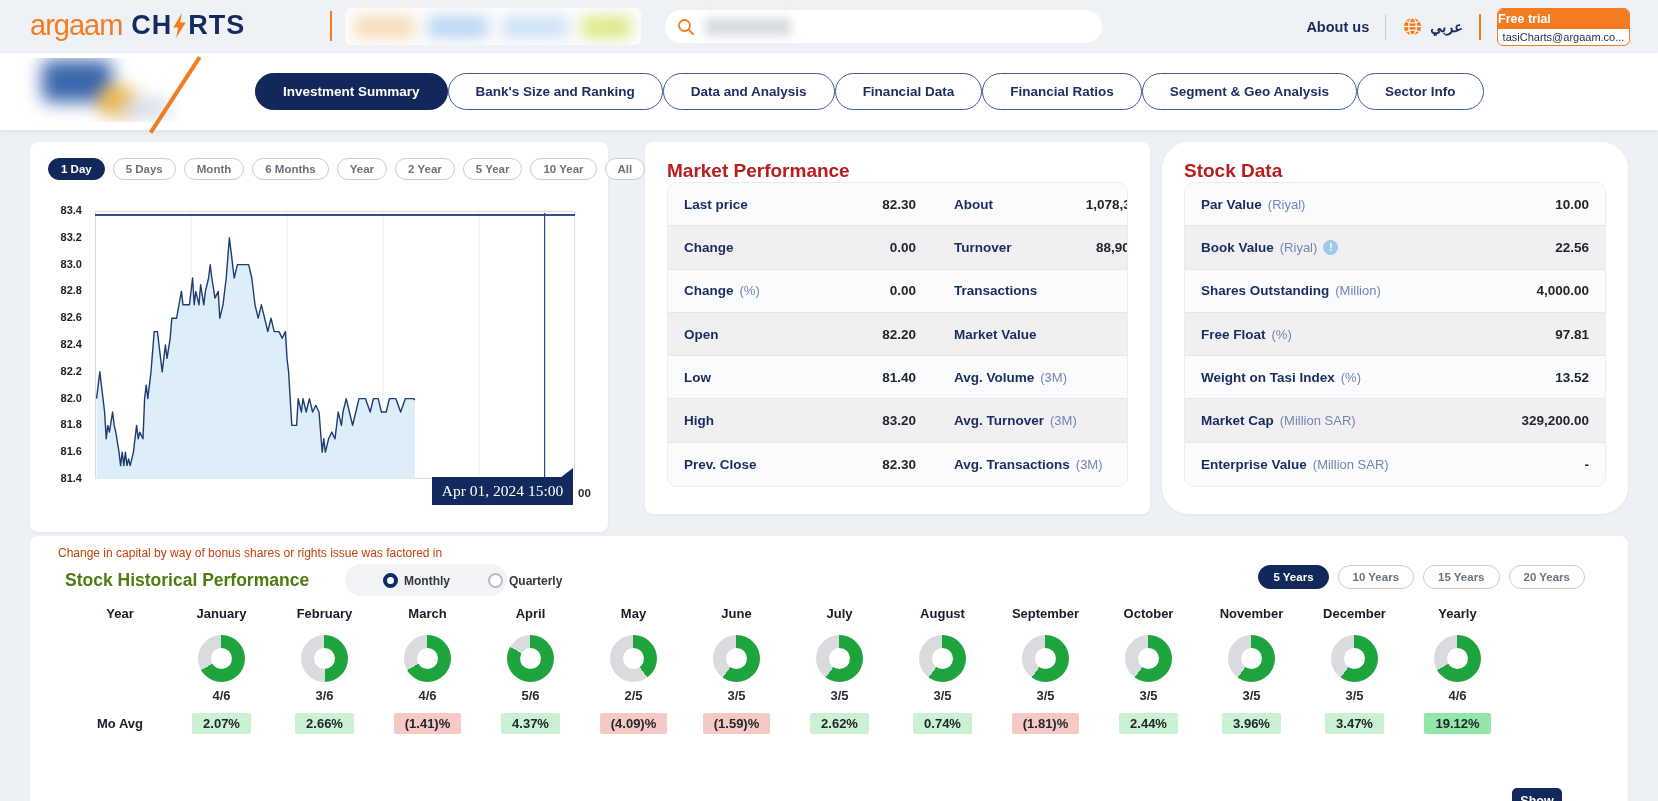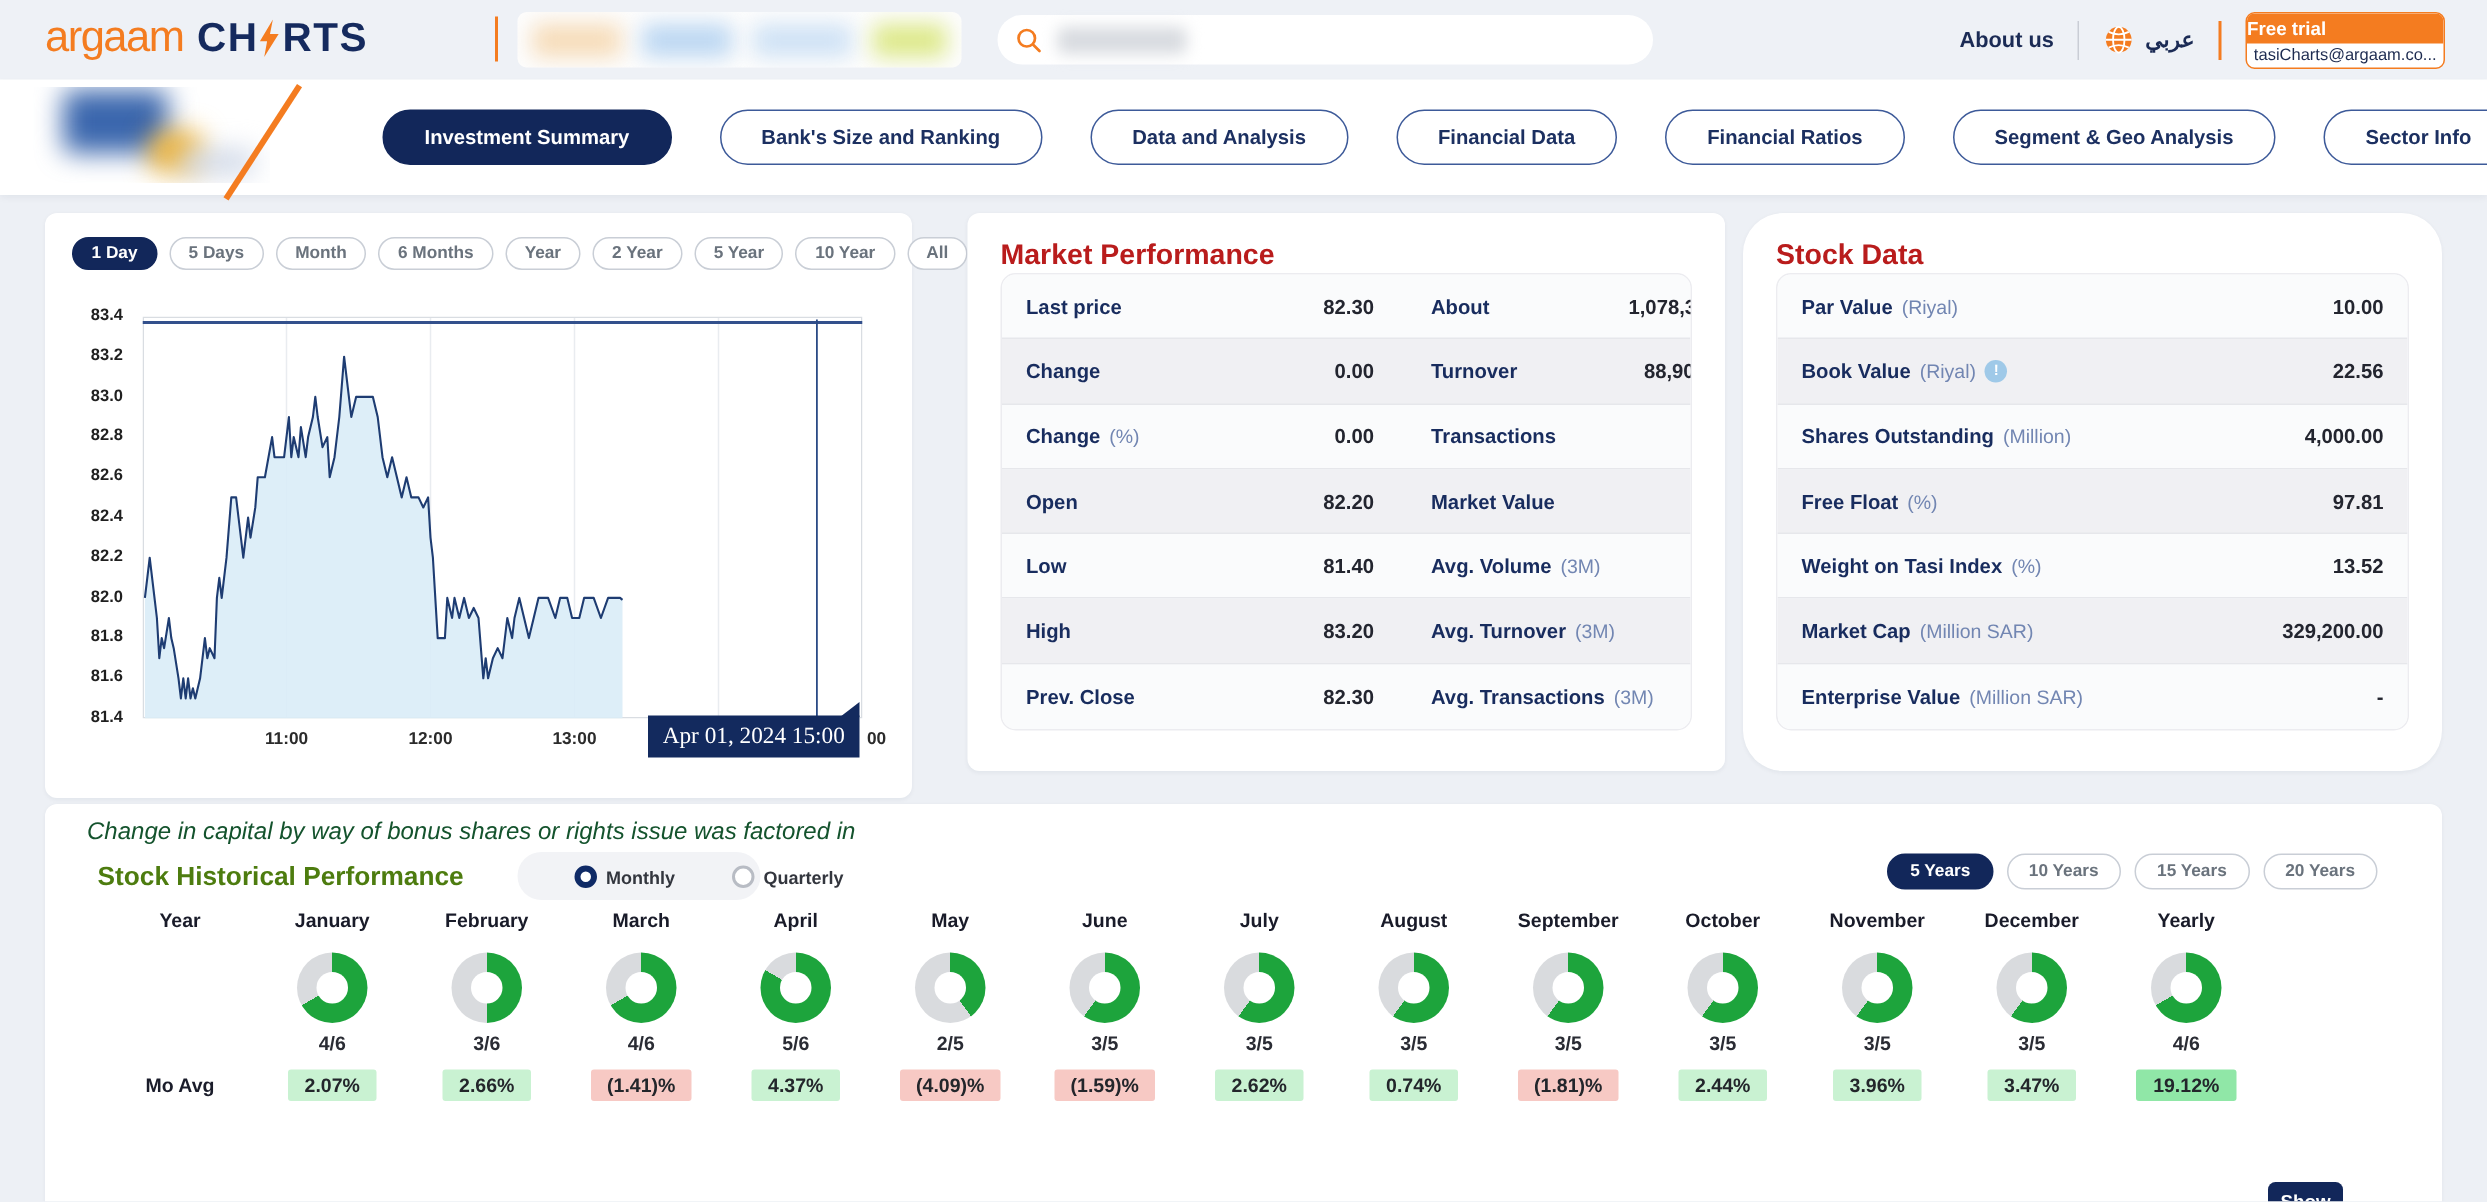--- a/index.html
+++ b/index.html
@@ -25,21 +25,21 @@
   .lang{display:flex;align-items:center;gap:7px;cursor:pointer;font-size:14.5px;font-weight:700;color:#1b2b55;}
   .freetrial{width:133px;border:1.5px solid #f47c20;border-radius:6px;overflow:hidden;background:#fff;cursor:pointer;}
   .ft-top{background:#f47c20;color:#fff;font-size:12.5px;font-weight:700;text-align:left;padding:3px 0;}
   .ft-mail{color:#1d2b50;font-size:11px;text-align:center;padding:2px 3px;white-space:nowrap;overflow:hidden;}
 
   
   .navrow{position:absolute;left:0;top:53px;width:1658px;height:77px;background:#fff;box-shadow:0 2px 5px rgba(20,30,60,.06);}
   .company-logo-blur{position:absolute;left:22px;top:5px;width:158px;height:64px;background:#fff;overflow:hidden;}
   .company-logo-blur .blob{position:absolute;filter:blur(9px);border-radius:6px;}
   .orange-slash{position:absolute;left:198px;top:3px;width:3.5px;height:90px;background:#f47c20;transform:rotate(33deg);transform-origin:top left;}
-  .tabs{position:absolute;left:255px;top:0;right:30px;height:77px;display:flex;align-items:center;gap:32px;}
+  .tabs{position:absolute;left:255px;top:0;right:30px;height:77px;display:flex;align-items:center;}
   .tab{height:37px;display:flex;align-items:center;padding:0 27px;border:1px solid #3d5a99;border-radius:19px;color:#1c3061;font-size:13.5px;font-weight:600;cursor:pointer;white-space:nowrap;background:#fff;}
   .tab.active{background:#12275a;border-color:#12275a;color:#fff;}
 
   
   .card{position:absolute;background:#fff;border-radius:8px;box-shadow:0 1px 3px rgba(20,30,60,.05);}
   .chart-card{left:30px;top:142px;width:578px;height:390px;}
   .mp-card{left:645px;top:142px;width:505px;height:372px;padding:18px 22px;}
   .sd-card{left:1162px;top:142px;width:466px;height:372px;padding:18px 22px;border-radius:27px;}
   .hist-card{left:30px;top:536px;width:1598px;height:300px;}
 
@@ -67,21 +67,21 @@
   .sd-row{display:grid;grid-template-columns:1fr 130px;align-items:center;height:43.3px;padding:0 16px;border-bottom:1px solid #e6e7eb;}
   .mp-row:last-child,.sd-row:last-child{border-bottom:none;}
   .row-odd{background:#fafbfc;}
   .row-even{background:#f0f0f3;}
   .tlabel{font-size:13.5px;font-weight:700;color:#182c5e;display:flex;align-items:center;gap:6px;white-space:nowrap;}
   .tlabel .sfx{font-weight:400;color:#7286b2;font-size:13px;}
   .tvalue{font-size:13.5px;font-weight:600;color:#23252f;text-align:right;white-space:nowrap;}
   .info-icon{display:inline-flex;align-items:center;justify-content:center;width:15px;height:15px;border-radius:50%;background:#9fc9e8;color:#fff;font-size:10px;font-weight:800;cursor:pointer;}
 
   
-  .note{padding:10px 0 0 28px;font-size:16px;color:#14532d;font-style:italic;}
+  .note{padding:10px 0 0 28px;font-size:12px;color:#c2410c;}
   .hist-head{position:relative;height:46px;}
   .hist-title{position:absolute;left:35px;top:10px;font-size:17.5px;font-weight:800;color:#4d7c0f;}
   .radio-group{position:absolute;left:315px;top:4px;width:162px;height:32px;background:#f2f3f6;border-radius:16px;display:flex;align-items:center;gap:14px;padding:0 14px;}
   .radio{display:flex;align-items:flex-end;gap:6px;cursor:pointer;font-size:12px;color:#33363e;font-weight:600;white-space:nowrap;margin-left:24px;}
   .rdot{width:15px;height:15px;border-radius:50%;border:2px solid #b8bcc4;background:#fff;}
   .radio.selected .rdot{border:4.5px solid #0f2a66;}
   .year-btns{position:absolute;right:43px;top:5px;display:flex;gap:9px;}
   .ybtn{font-size:11.5px;font-weight:700;color:#6a737d;border:1px solid #c9ced6;border-radius:13px;padding:5px 14px;background:#fff;cursor:pointer;white-space:nowrap;}
   .ybtn.active{background:#12275a;border-color:#12275a;color:#fff;}
   .hist-grid{position:absolute;left:40px;top:70px;display:flex;}
@@ -200,25 +200,20 @@
             <line x1="192" y1="1" x2="192" y2="267" stroke="#e9ecf0" stroke-width="1"></line>
             <line x1="288" y1="1" x2="288" y2="267" stroke="#e9ecf0" stroke-width="1"></line>
             <line x1="384" y1="1" x2="384" y2="267" stroke="#e9ecf0" stroke-width="1"></line>
             <rect x="0.5" y="0.5" width="479" height="267" fill="none" stroke="#d9dde2" stroke-width="1"></rect>
             <path d="M1.6 187.6 L3.2 174.2 L4.8 160.8 L8.0 187.6 L9.6 201.0 L11.2 227.8 L12.8 214.4 L14.4 221.1 L17.6 201.0 L19.2 214.4 L20.8 221.1 L24.0 241.2 L25.6 254.6 L27.2 241.2 L28.8 254.6 L30.4 241.2 L32.0 254.6 L33.6 247.9 L35.2 254.6 L38.4 241.2 L41.6 214.4 L43.2 227.8 L44.8 221.1 L48.0 227.8 L49.6 187.6 L51.2 174.2 L52.8 187.6 L56.0 160.8 L59.2 120.6 L62.4 120.6 L64.0 134.0 L67.2 160.8 L70.4 134.0 L72.0 147.4 L75.2 127.3 L76.8 107.2 L81.6 107.2 L86.4 80.4 L88.0 93.8 L91.2 93.8 L94.4 93.8 L97.6 67.0 L99.2 93.8 L100.8 80.4 L104.0 93.8 L105.6 73.7 L108.8 93.8 L110.4 80.4 L113.6 67.0 L115.2 53.6 L116.8 67.0 L120.0 87.1 L123.2 80.4 L124.8 107.2 L128.0 93.8 L131.2 67.0 L132.8 46.9 L134.4 26.8 L137.6 53.6 L139.2 67.0 L142.4 53.6 L153.6 53.6 L156.8 67.0 L160.0 93.8 L163.2 107.2 L166.4 93.8 L169.6 107.2 L172.8 120.6 L176.0 107.2 L179.2 120.6 L184.0 120.6 L187.2 127.3 L190.4 120.6 L192.0 147.4 L193.6 160.8 L196.8 214.4 L201.6 214.4 L203.2 187.6 L206.4 201.0 L208.0 187.6 L211.2 201.0 L214.4 187.6 L217.6 201.0 L220.8 194.3 L224.0 201.0 L227.2 241.2 L228.8 227.8 L230.4 241.2 L233.6 227.8 L236.8 221.1 L240.0 227.8 L243.2 201.0 L246.4 214.4 L248.0 201.0 L251.2 187.6 L254.4 201.0 L257.6 214.4 L260.8 201.0 L264.0 187.6 L270.4 187.6 L275.2 201.0 L278.4 187.6 L283.2 187.6 L286.4 201.0 L291.2 201.0 L294.4 187.6 L300.8 187.6 L305.6 201.0 L310.4 187.6 L318.4 187.6 L320.0 188.9 L320.0 268 L1.6 268 Z" fill="#d9ecf7" opacity="0.9" stroke="none"></path>
             <path d="M1.6 187.6 L3.2 174.2 L4.8 160.8 L8.0 187.6 L9.6 201.0 L11.2 227.8 L12.8 214.4 L14.4 221.1 L17.6 201.0 L19.2 214.4 L20.8 221.1 L24.0 241.2 L25.6 254.6 L27.2 241.2 L28.8 254.6 L30.4 241.2 L32.0 254.6 L33.6 247.9 L35.2 254.6 L38.4 241.2 L41.6 214.4 L43.2 227.8 L44.8 221.1 L48.0 227.8 L49.6 187.6 L51.2 174.2 L52.8 187.6 L56.0 160.8 L59.2 120.6 L62.4 120.6 L64.0 134.0 L67.2 160.8 L70.4 134.0 L72.0 147.4 L75.2 127.3 L76.8 107.2 L81.6 107.2 L86.4 80.4 L88.0 93.8 L91.2 93.8 L94.4 93.8 L97.6 67.0 L99.2 93.8 L100.8 80.4 L104.0 93.8 L105.6 73.7 L108.8 93.8 L110.4 80.4 L113.6 67.0 L115.2 53.6 L116.8 67.0 L120.0 87.1 L123.2 80.4 L124.8 107.2 L128.0 93.8 L131.2 67.0 L132.8 46.9 L134.4 26.8 L137.6 53.6 L139.2 67.0 L142.4 53.6 L153.6 53.6 L156.8 67.0 L160.0 93.8 L163.2 107.2 L166.4 93.8 L169.6 107.2 L172.8 120.6 L176.0 107.2 L179.2 120.6 L184.0 120.6 L187.2 127.3 L190.4 120.6 L192.0 147.4 L193.6 160.8 L196.8 214.4 L201.6 214.4 L203.2 187.6 L206.4 201.0 L208.0 187.6 L211.2 201.0 L214.4 187.6 L217.6 201.0 L220.8 194.3 L224.0 201.0 L227.2 241.2 L228.8 227.8 L230.4 241.2 L233.6 227.8 L236.8 221.1 L240.0 227.8 L243.2 201.0 L246.4 214.4 L248.0 201.0 L251.2 187.6 L254.4 201.0 L257.6 214.4 L260.8 201.0 L264.0 187.6 L270.4 187.6 L275.2 201.0 L278.4 187.6 L283.2 187.6 L286.4 201.0 L291.2 201.0 L294.4 187.6 L300.8 187.6 L305.6 201.0 L310.4 187.6 L318.4 187.6 L320.0 188.9" fill="none" stroke="#1e3c72" stroke-width="1.4" stroke-linejoin="round"></path>
             <line x1="0" y1="4.0" x2="480" y2="4.0" stroke="#33508c" stroke-width="2"></line>
             <line x1="449.6" y1="2" x2="449.6" y2="268" stroke="#2a4a85" stroke-width="1.2"></line>
           </svg>
       </div>
-      <div class="xlabels">
-          <div class="xlab" style="left: 96px;">11:00</div>
-          <div class="xlab" style="left: 192px;">12:00</div>
-          <div class="xlab" style="left: 288px;">13:00</div>
-        </div>
       <div class="chart-tooltip">Apr 01, 2024 15:00</div>
       <div class="x-overflow">00</div>
     </div>
   </section>
 
   <section class="card mp-card">
     <h2 class="card-title">Market Performance</h2>
     <div class="dtable">
         <div class="mp-row row-odd">
           <div class="tlabel">Last price</div>

